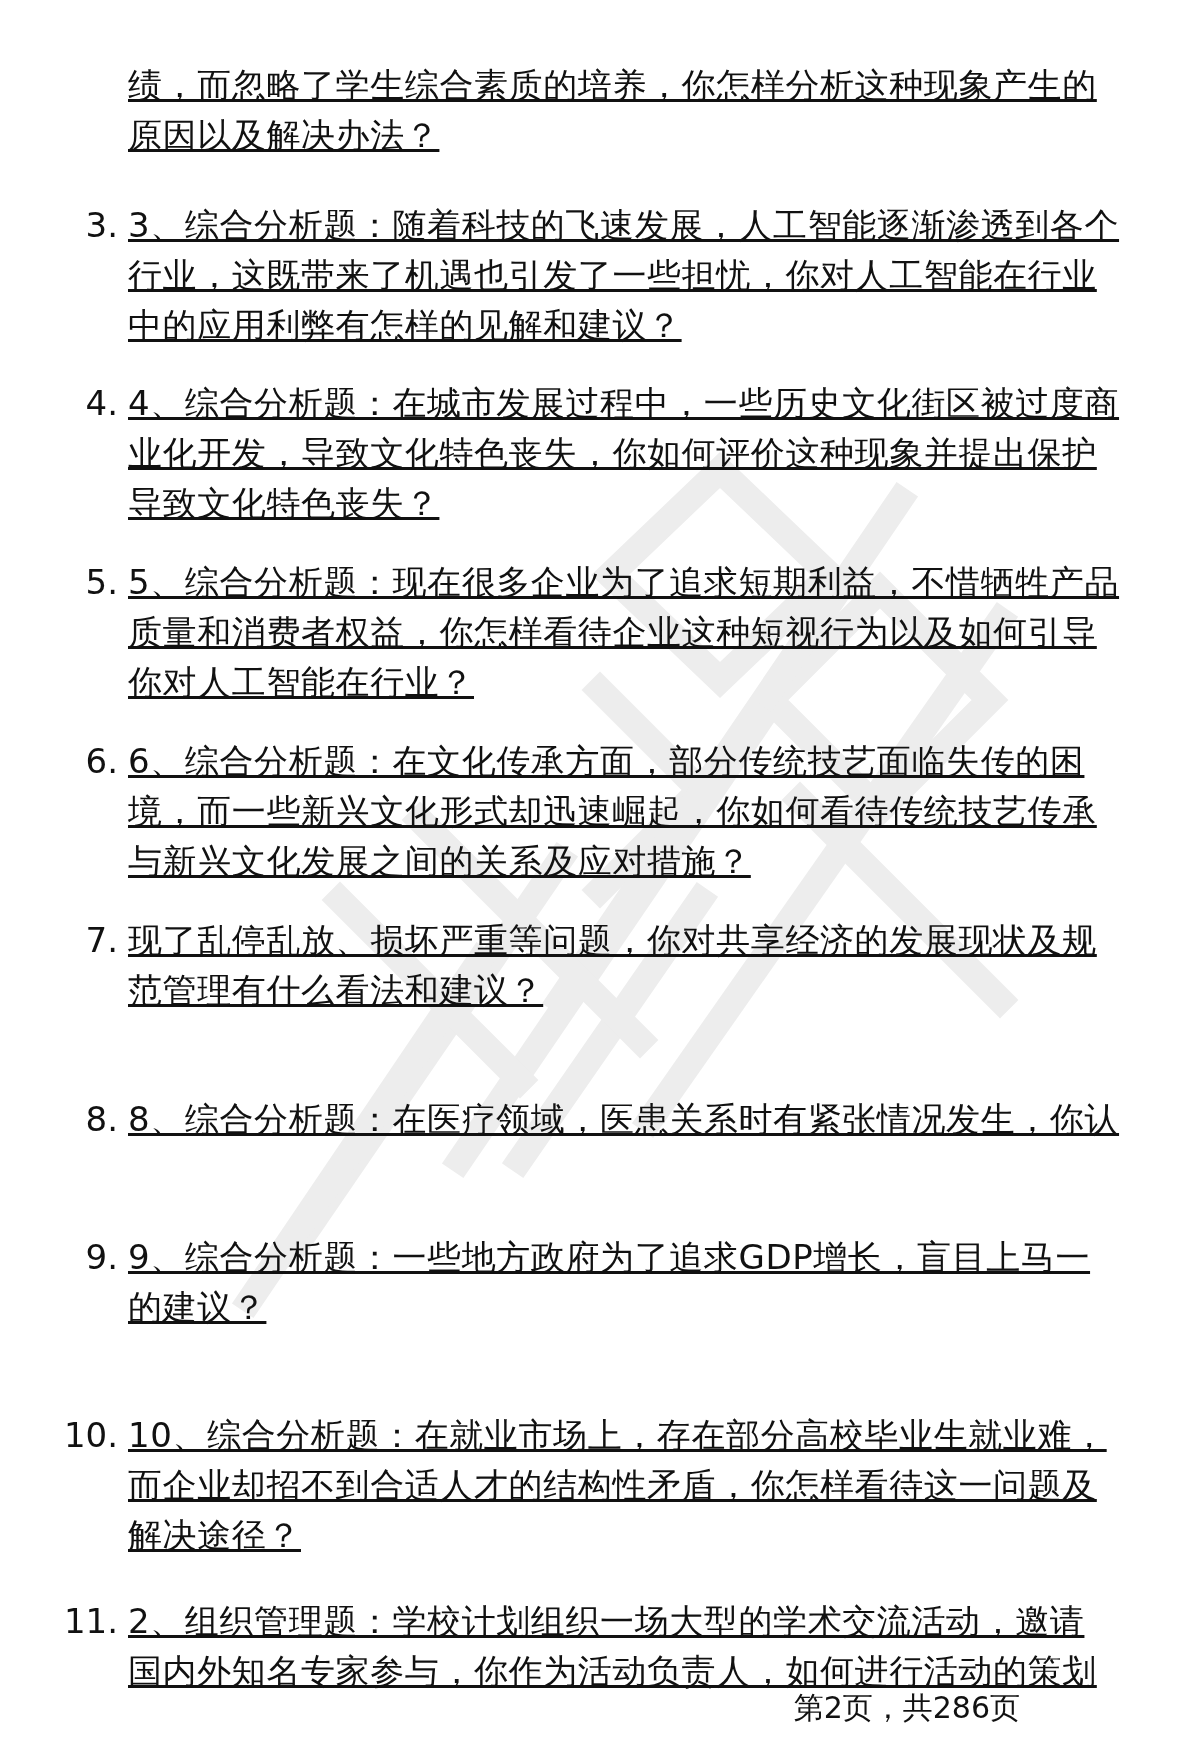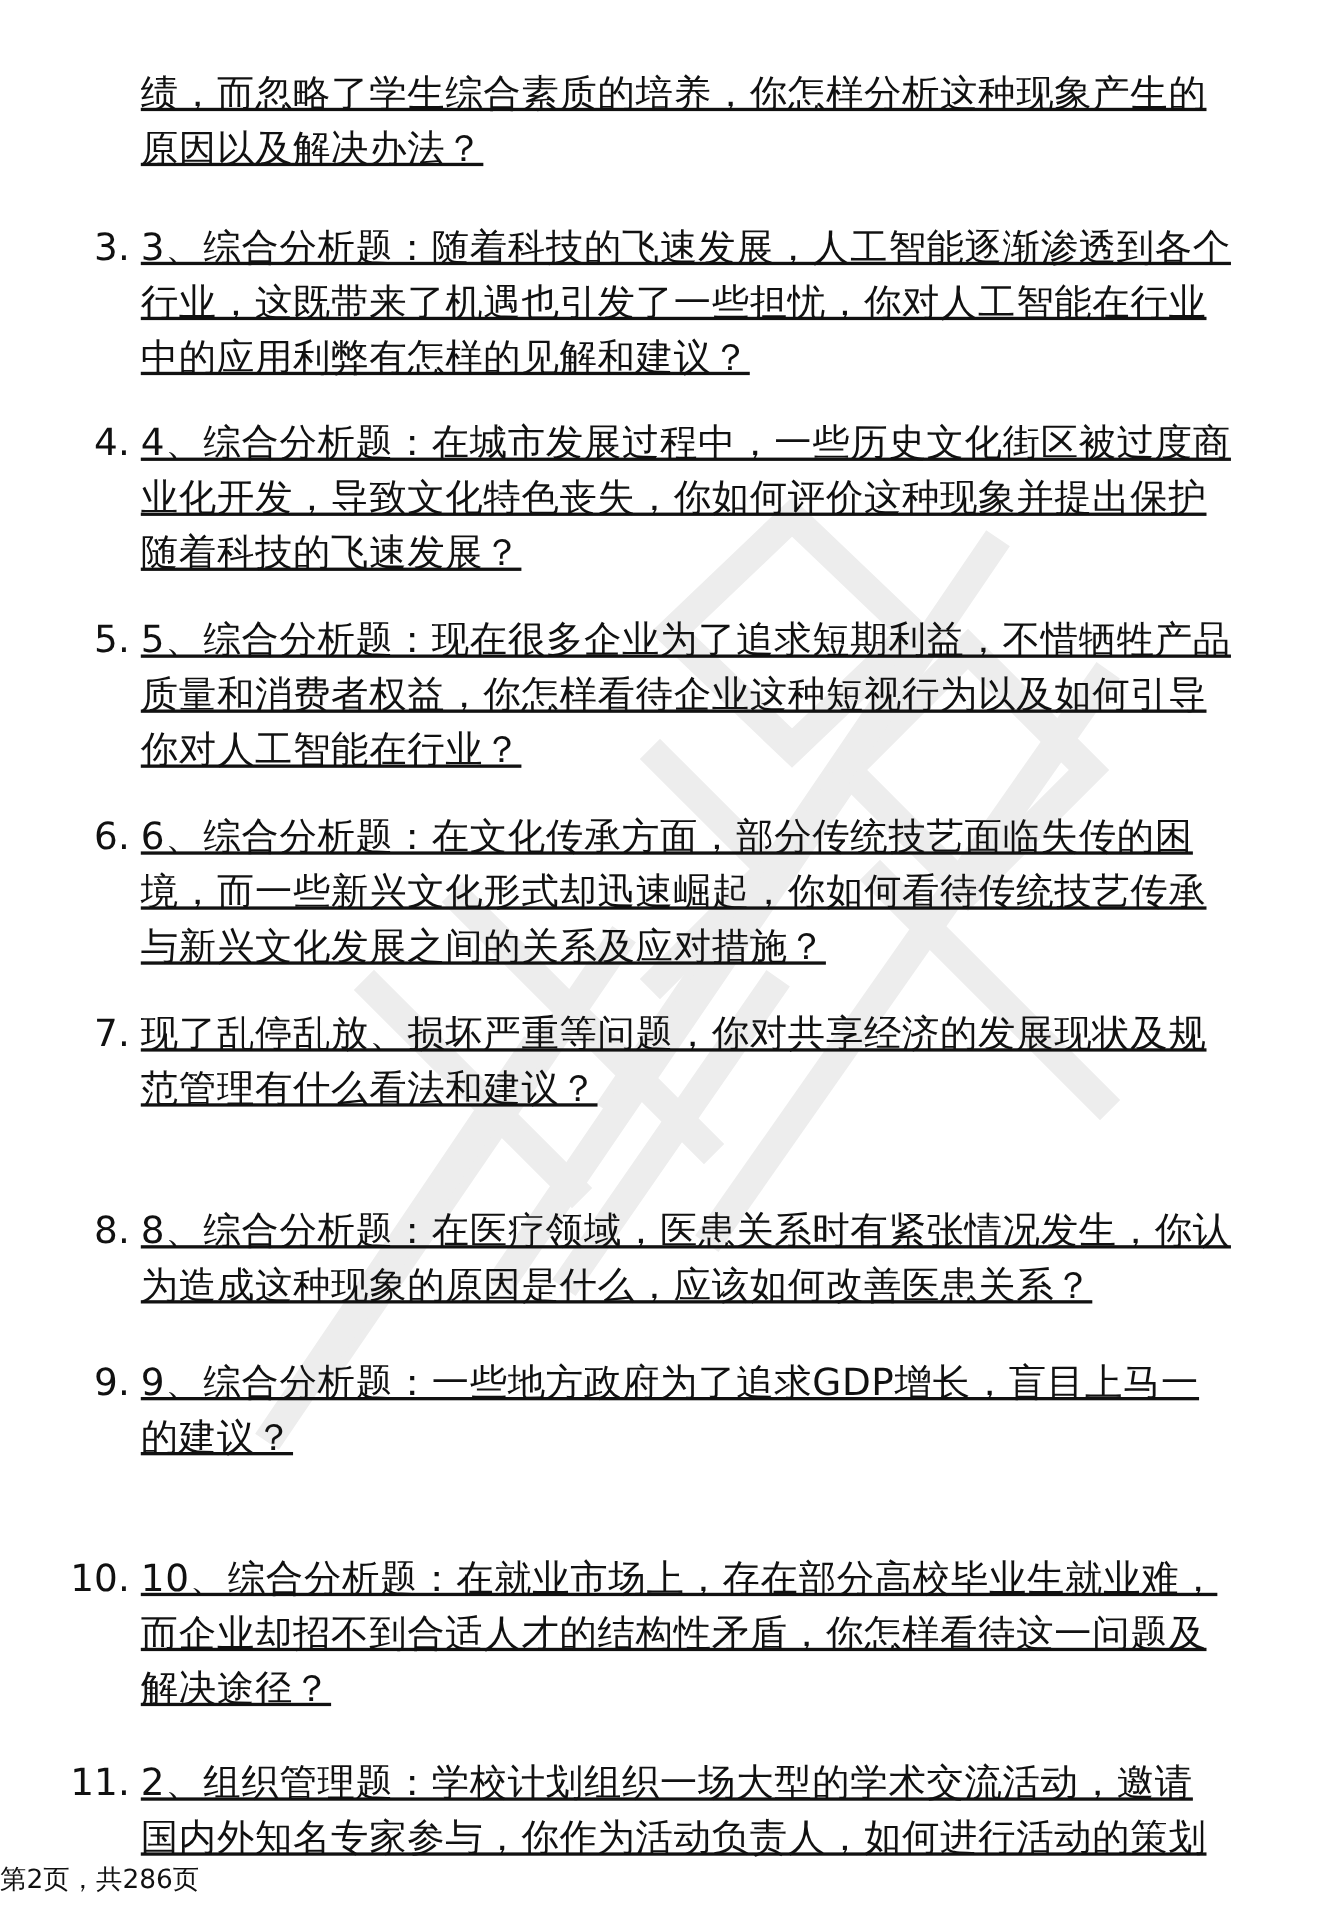--- a/index.html
+++ b/index.html
@@ -60,22 +60,22 @@
     line-height: 50px;
     height: 50px;
     white-space: nowrap;
     letter-spacing: 0.6px;
   }
   .footer {
     position: absolute;
     left: 0;
     width: 1020px;
     top: 1688px;
-    text-align: left;
-    font-size: 24px;
+    text-align: right;
+    font-size: 30px;
     line-height: 40px;
     white-space: nowrap;
   }
 </style>
 </head>
 <body>
 
 <svg class="watermark" viewBox="0 0 1200 1755" xmlns="http://www.w3.org/2000/svg">
   <g fill="none" stroke="#ededed" stroke-width="26" stroke-linecap="square">
 
@@ -112,21 +112,21 @@
       <div class="line">行业，这既带来了机遇也引发了一些担忧，你对人工智能在行业</div>
       <div class="line">中的应用利弊有怎样的见解和建议？</div>
     </div>
   </div>
 
   <div class="item" style="top:378px;">
     <div class="num">4.</div>
     <div class="lines">
       <div class="line">4、综合分析题：在城市发展过程中，一些历史文化街区被过度商</div>
       <div class="line">业化开发，导致文化特色丧失，你如何评价这种现象并提出保护</div>
-      <div class="line">随着科技的飞速发展？</div>
+      <div class="line">导致文化特色丧失？</div>
     </div>
   </div>
 
   <div class="item" style="top:557px;">
     <div class="num">5.</div>
     <div class="lines">
       <div class="line">5、综合分析题：现在很多企业为了追求短期利益，不惜牺牲产品</div>
       <div class="line">质量和消费者权益，你怎样看待企业这种短视行为以及如何引导</div>
       <div class="line">你对人工智能在行业？</div>
     </div>
@@ -146,21 +146,20 @@
     <div class="lines">
       <div class="line">现了乱停乱放、损坏严重等问题，你对共享经济的发展现状及规</div>
       <div class="line">范管理有什么看法和建议？</div>
     </div>
   </div>
 
   <div class="item" style="top:1094px;">
     <div class="num">8.</div>
     <div class="lines">
       <div class="line">8、综合分析题：在医疗领域，医患关系时有紧张情况发生，你认</div>
-      <div class="line">为造成这种现象的原因是什么，应该如何改善医患关系？</div>
     </div>
   </div>
 
   <div class="item" style="top:1232px;">
     <div class="num">9.</div>
     <div class="lines">
       <div class="line">9、综合分析题：一些地方政府为了追求GDP增长，盲目上马一</div>
       <div class="line">的建议？</div>
     </div>
   </div>

